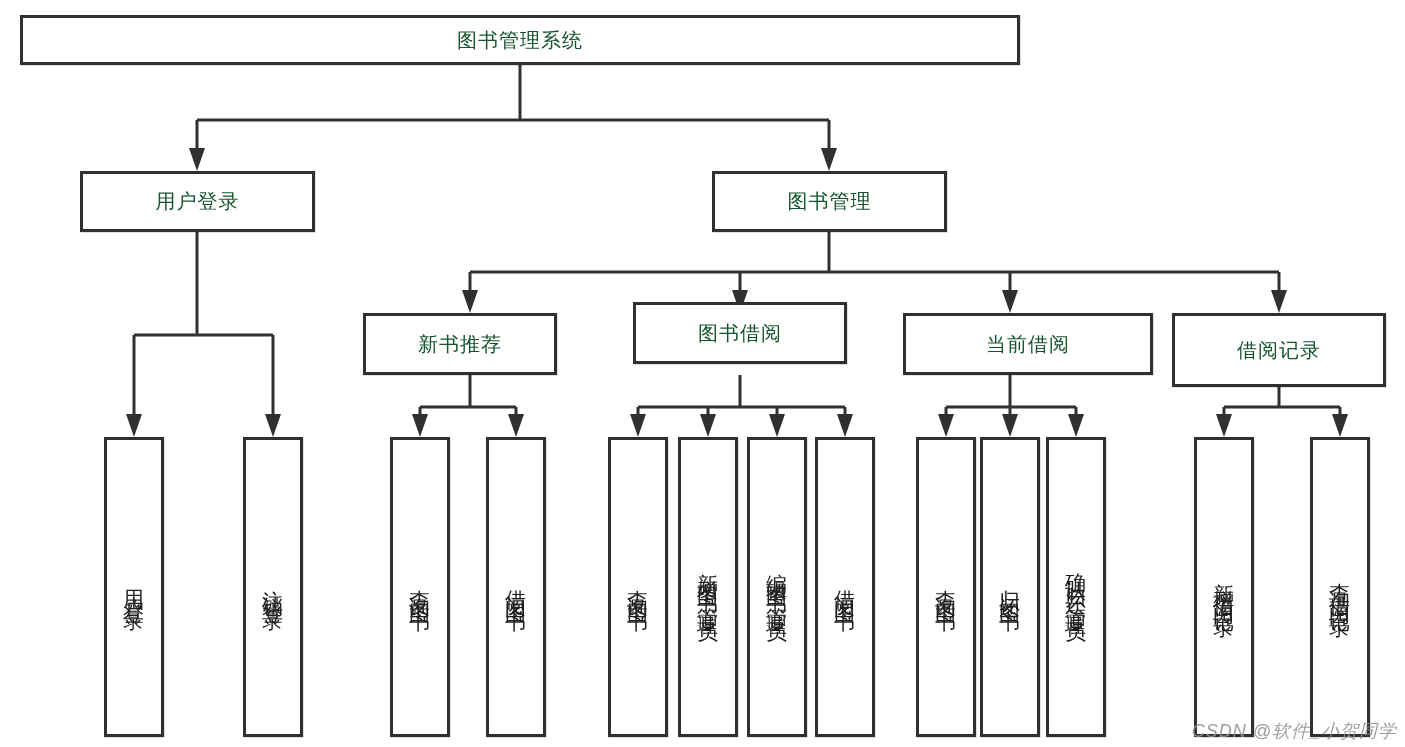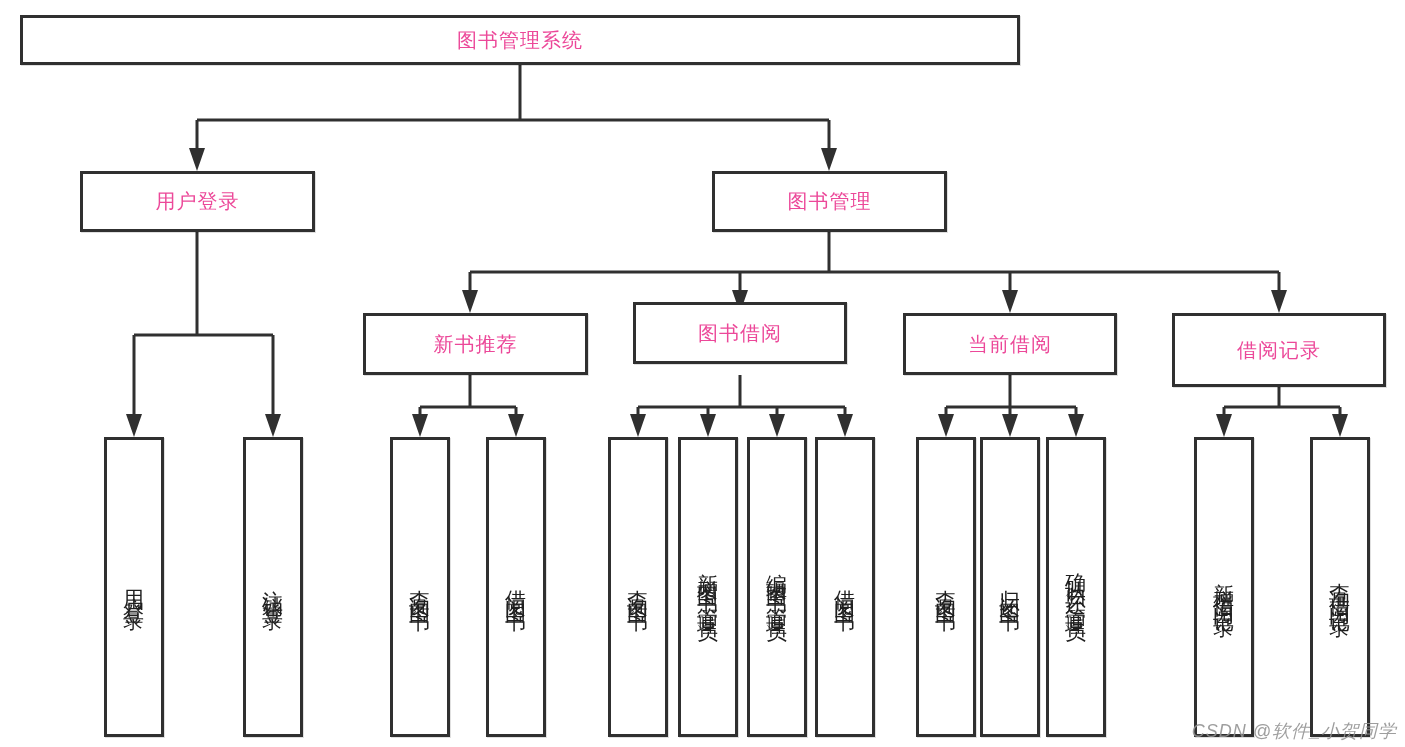--- a/index.html
+++ b/index.html
@@ -6,21 +6,21 @@
   #stage{
     position:relative;width:1405px;height:747px;background:#ffffff;overflow:hidden;
     font-family:"Liberation Sans",sans-serif;color:#1f1f1f;
   }
   #connectors{position:absolute;left:0;top:0;z-index:1;}
   .box{
     position:absolute;box-sizing:border-box;background:#ffffff;border:3px solid #303030;
     display:flex;align-items:center;justify-content:center;z-index:2;
     box-shadow:1px 1px 0 rgba(0,0,0,0.12);
   }
-  .hlabel{font-size:20px;letter-spacing:1px;color:#ec4899;white-space:nowrap;}
+  .hlabel{font-size:20px;letter-spacing:1px;color:#14532d;white-space:nowrap;}
   .leaf .vlabel{
     writing-mode:vertical-rl;text-orientation:mixed;
     font-size:21px;letter-spacing:7px;line-height:1;color:#1f1f1f;
   }
   #watermark{
     position:absolute;right:8px;bottom:4px;z-index:5;
     font-size:18px;color:rgba(148,148,148,0.9);letter-spacing:1px;white-space:nowrap;font-style:italic;
   }
 </style>
 </head>
@@ -65,27 +65,27 @@
     <span class="hlabel">图书管理系统</span>
   </div>
 
   <div class="box" style="left:80px;top:171px;width:235px;height:61px;">
     <span class="hlabel">用户登录</span>
   </div>
   <div class="box" style="left:712px;top:171px;width:235px;height:61px;">
     <span class="hlabel">图书管理</span>
   </div>
 
-  <div class="box" style="left:363px;top:313px;width:225px;height:62px;">
+  <div class="box" style="left:363px;top:313px;width:194px;height:62px;">
     <span class="hlabel">新书推荐</span>
   </div>
   <div class="box" style="left:633px;top:302px;width:214px;height:62px;">
     <span class="hlabel">图书借阅</span>
   </div>
-  <div class="box" style="left:903px;top:313px;width:214px;height:62px;justify-content:center;">
+  <div class="box" style="left:903px;top:313px;width:250px;height:62px;justify-content:center;">
     <span class="hlabel">当前借阅</span>
   </div>
   <div class="box" style="left:1172px;top:313px;width:214px;height:74px;">
     <span class="hlabel">借阅记录</span>
   </div>
 
   <div class="box leaf" style="left:104px;top:437px;width:60px;height:300px;">
     <span class="vlabel">用户登录</span>
   </div>
   <div class="box leaf" style="left:243px;top:437px;width:60px;height:300px;">

